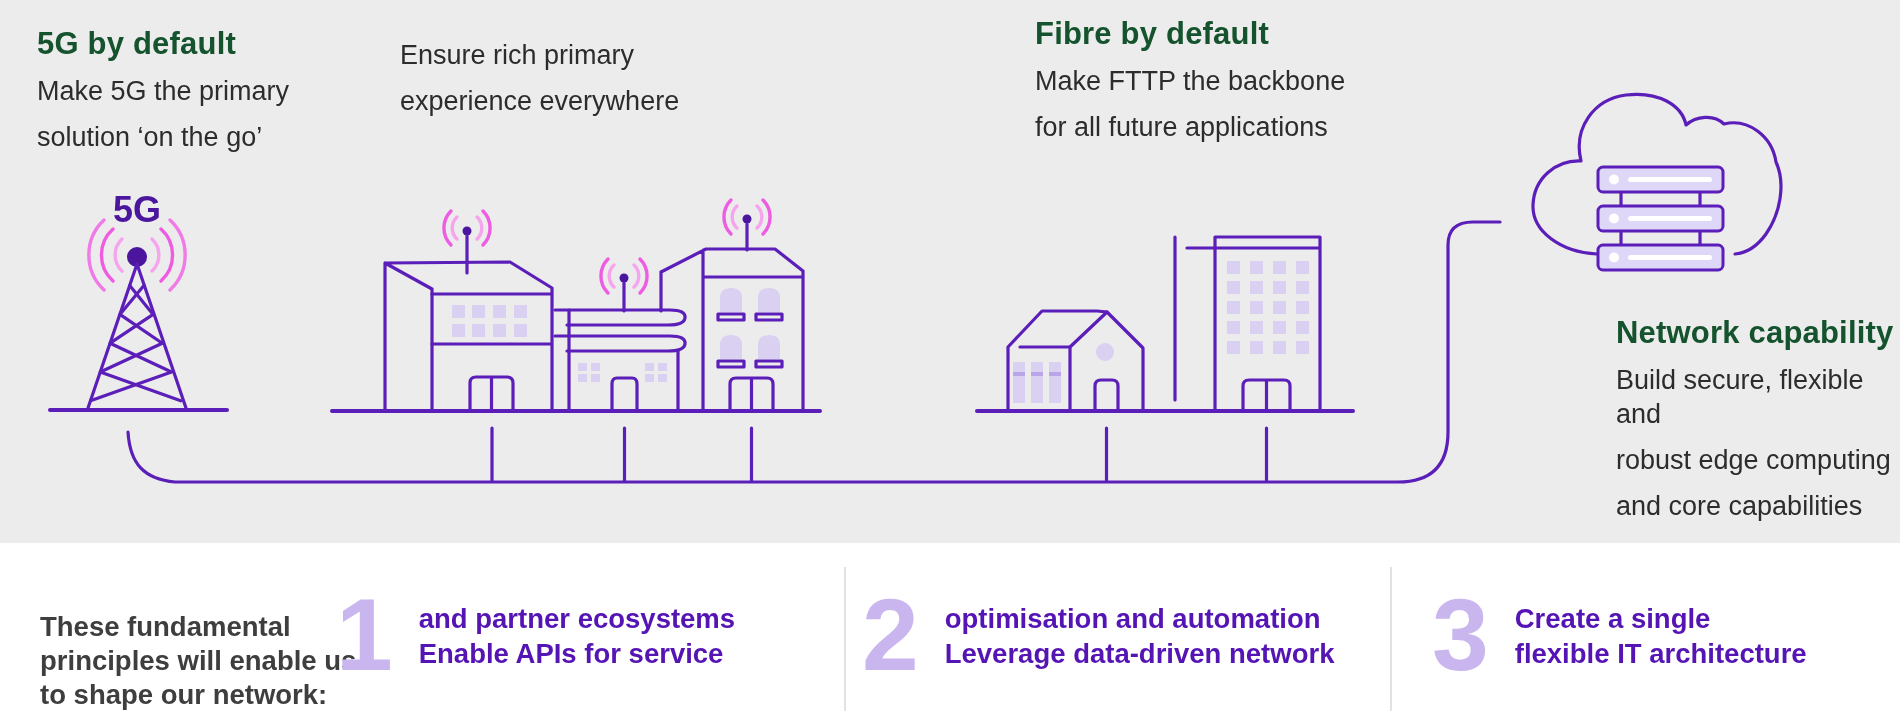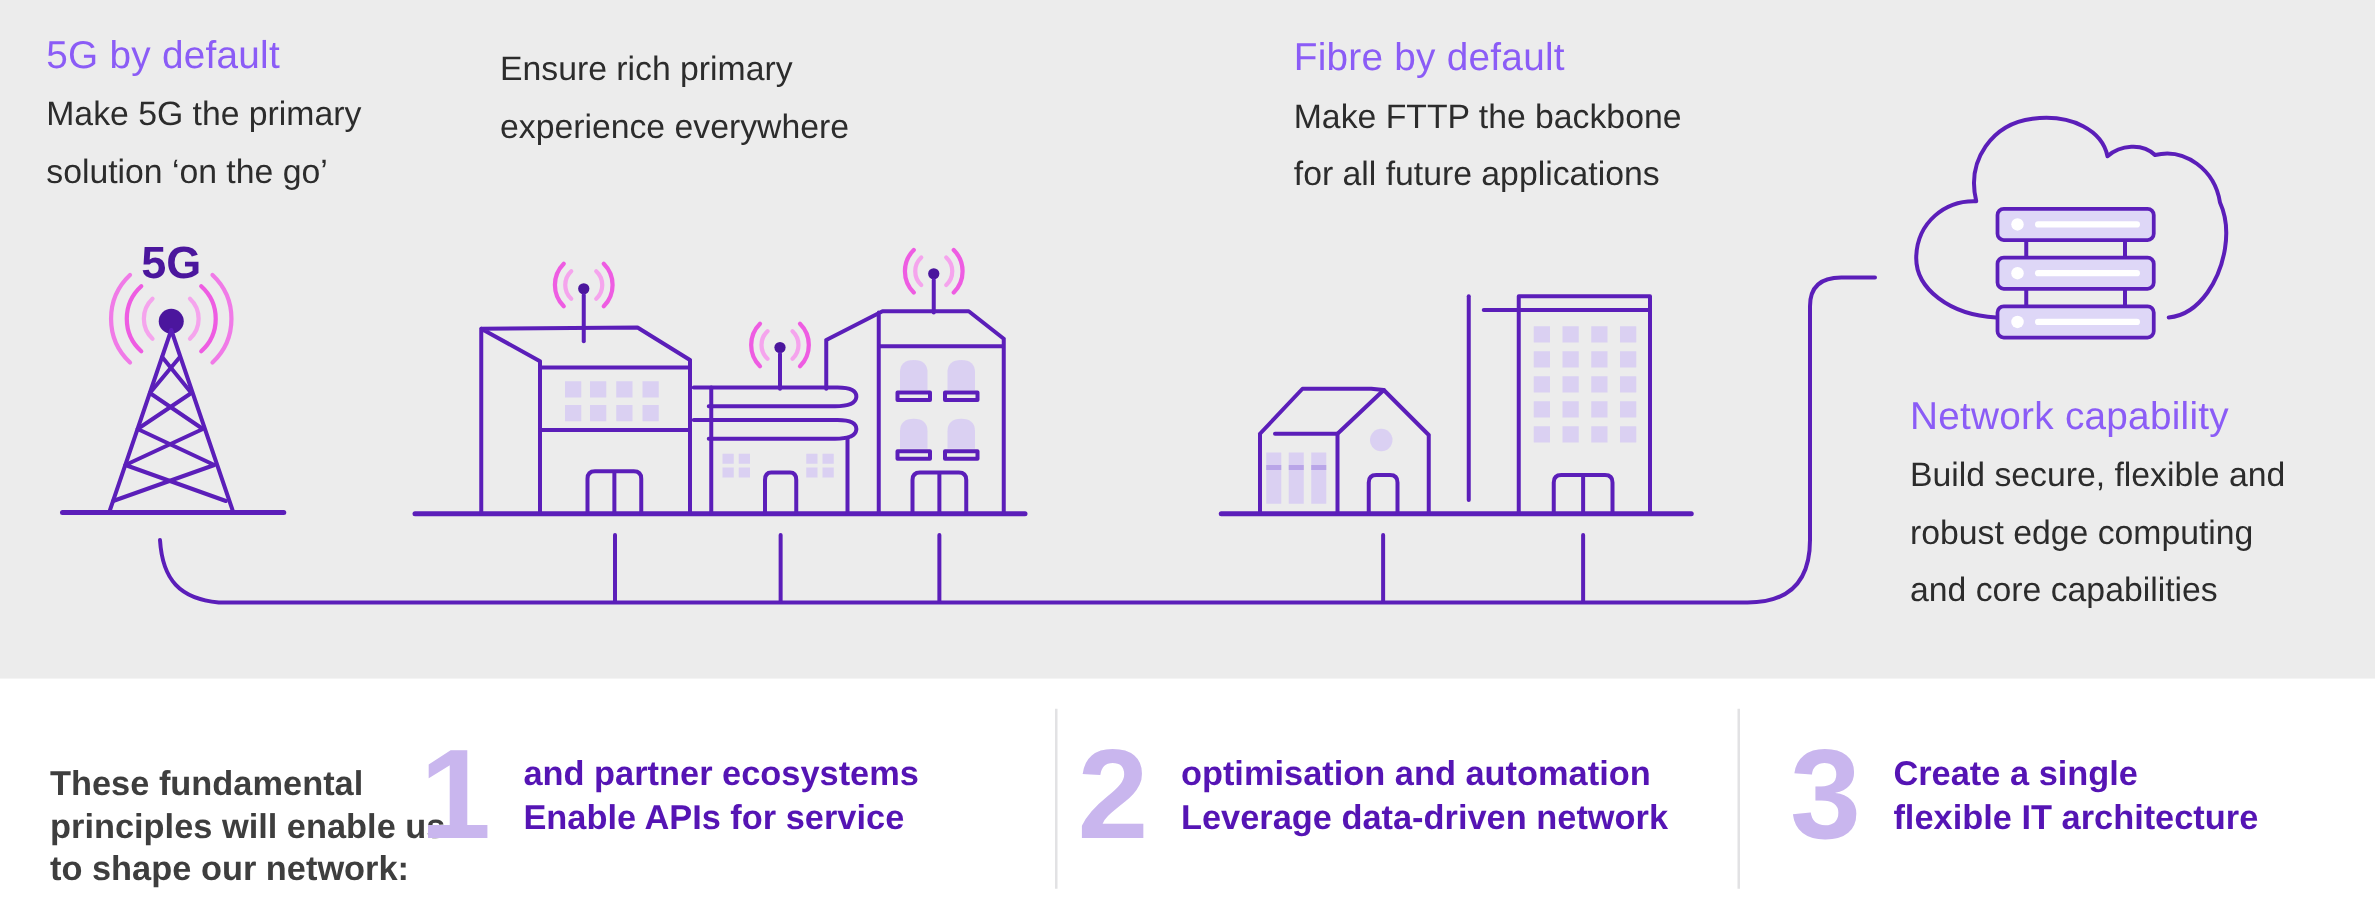--- a/index.html
+++ b/index.html
@@ -5,21 +5,21 @@
   html,body{margin:0;padding:0;}
   body{
     width:1900px;height:728px;position:relative;overflow:hidden;
     font-family:"Liberation Sans", sans-serif;
     background:#ffffff;
   }
   .top-band{position:absolute;left:0;top:0;width:1900px;height:543px;background:#ececec;}
   .bottom-band{position:absolute;left:0;top:543px;width:1900px;height:185px;background:#ffffff;}
   .illustration{position:absolute;left:0;top:0;width:1900px;height:543px;}
   .principle{position:absolute;}
-  .principle h2{margin:0 0 12px 0;font-size:31px;font-weight:normal;color:#8b5cf6;letter-spacing:.2px;}
+  .principle h2{margin:0 0 12px 0;font-size:31px;font-weight:bold;color:#14532d;letter-spacing:.2px;}
   .principle .desc-line{font-size:27px;color:#2c2c2c;line-height:34px;margin-top:12px;}
   
   .ln{stroke:#5b1eb9;stroke-width:3.2;fill:none;stroke-linecap:round;stroke-linejoin:round;}
   .ln4{stroke:#5b1eb9;stroke-width:4;fill:none;stroke-linecap:round;}
   .win{fill:#d7cbf3;opacity:.85;stroke:none;}
   .dot{fill:#4b169d;stroke:none;}
   .wave-b{stroke:#ee5ce2;stroke-width:3.4;fill:none;stroke-linecap:round;}
   .wave-l{stroke:#f5a4ed;stroke-width:3.4;fill:none;stroke-linecap:round;}
   .wave-m{stroke:#f07ae7;stroke-width:3.4;fill:none;stroke-linecap:round;}
   .srv{fill:#ded7f7;stroke:#5b1eb9;stroke-width:3;}
@@ -198,27 +198,27 @@
     <h2>5G by default</h2>
     <div class="desc-line">Make 5G the primary</div>
     <div class="desc-line">solution ‘on the go’</div>
   </div>
 
   <div class="principle" style="left:400px;top:26px;">
     <div class="desc-line">Ensure rich primary</div>
     <div class="desc-line">experience everywhere</div>
   </div>
 
-  <div class="principle" style="left:1035px;top:28px;">
+  <div class="principle" style="left:1035px;top:16px;">
     <h2>Fibre by default</h2>
     <div class="desc-line">Make FTTP the backbone</div>
     <div class="desc-line">for all future applications</div>
   </div>
 
-  <div class="principle" style="left:1528px;top:315px;">
+  <div class="principle" style="left:1616px;top:315px;">
     <h2>Network capability</h2>
     <div class="desc-line">Build secure, flexible and</div>
     <div class="desc-line">robust edge computing</div>
     <div class="desc-line">and core capabilities</div>
   </div>
 </div>
 
 <div class="bottom-band"></div>
 
 <div class="intro">

